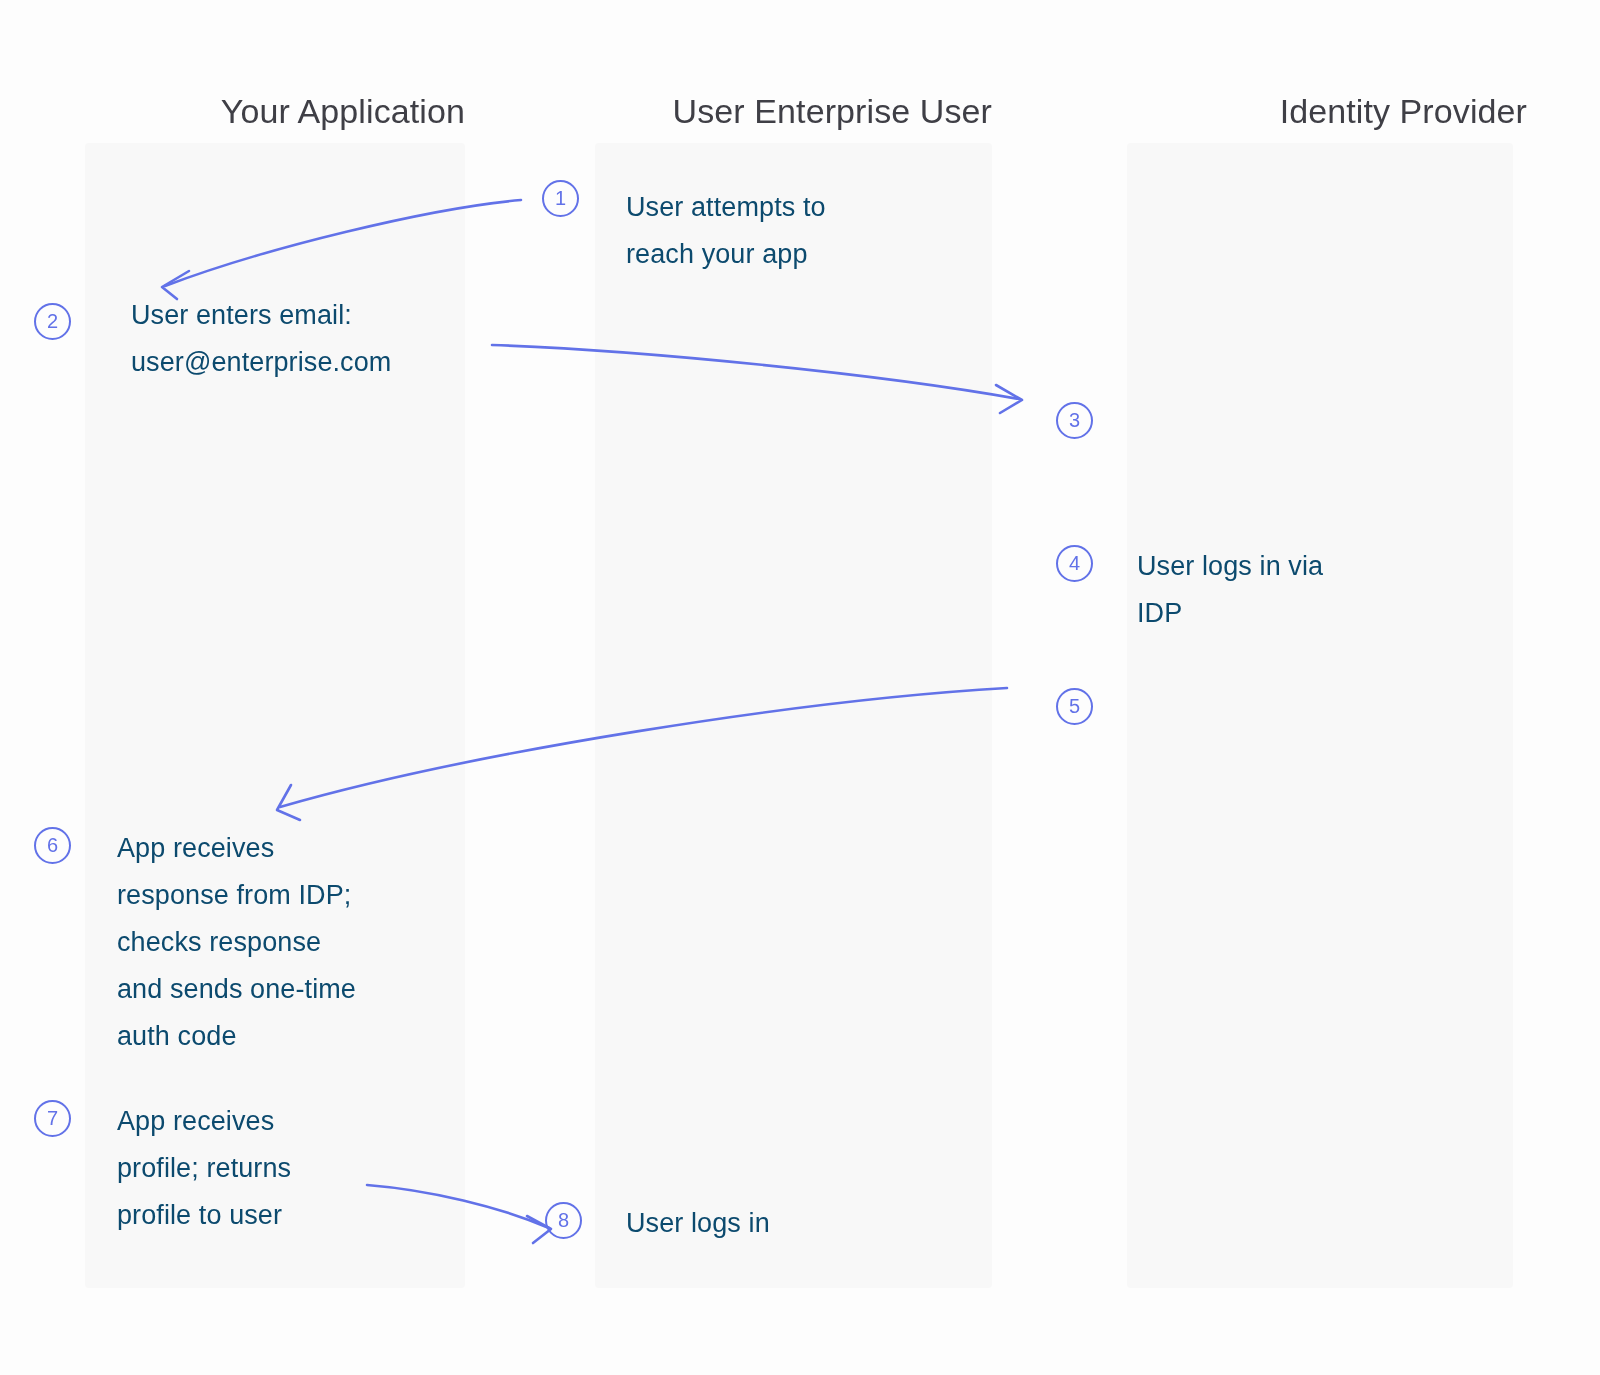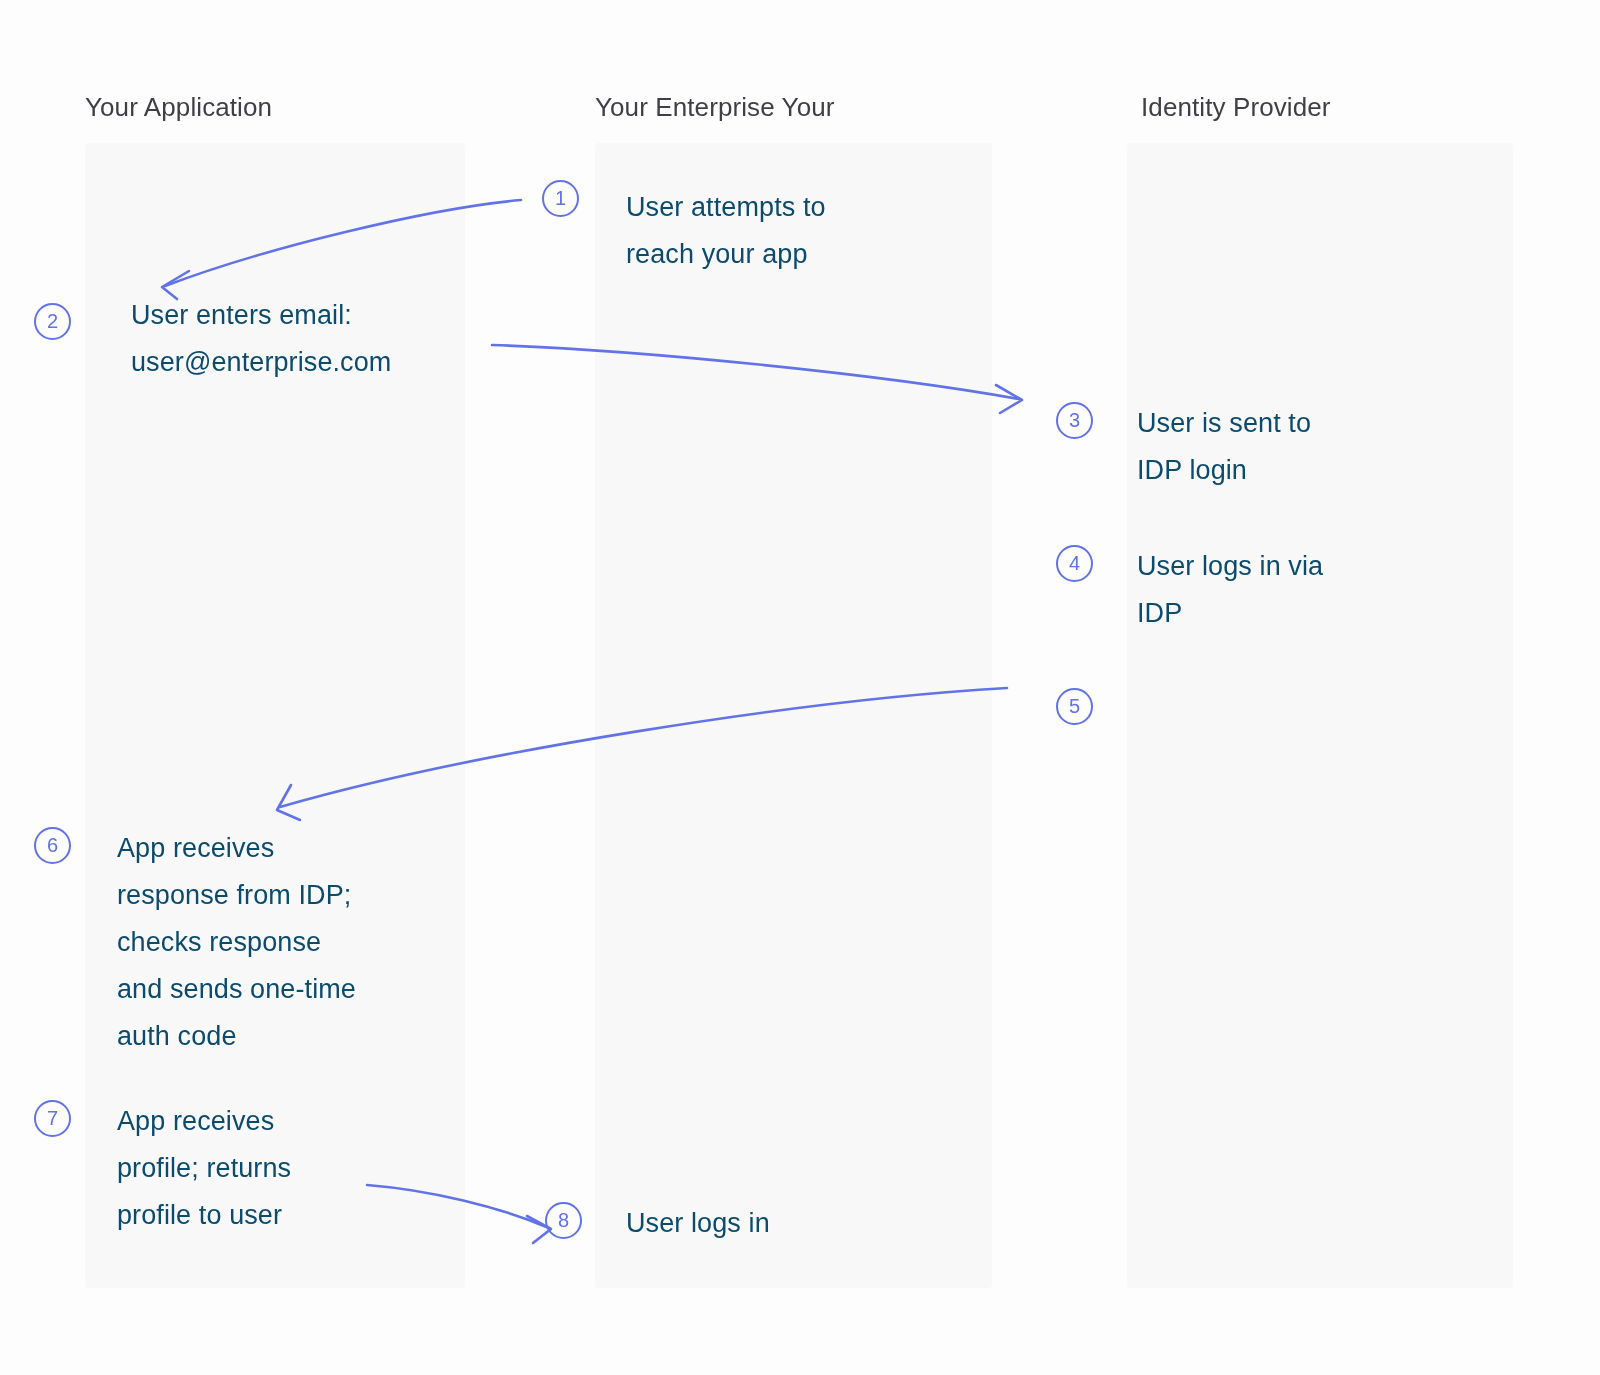--- a/index.html
+++ b/index.html
@@ -7,22 +7,22 @@
     width:1600px;height:1375px;
     background:#fdfdfd;
     font-family:"Liberation Sans","DejaVu Sans",sans-serif;
     overflow:hidden;
     position:relative;
   }
   #stage{position:absolute;left:0;top:0;width:1600px;height:1375px;}
 
   .col-header{
     position:absolute;
-    text-align:left;
-    font-size:26px;
+    text-align:right;
+    font-size:34px;
     color:#3f3f46;
     font-weight:400;
     letter-spacing:0.1px;
     white-space:nowrap;
   }
   .col-band{
     position:absolute;
     background:#f8f8f8;
     border-radius:4px;
   }
@@ -66,21 +66,21 @@
 </head>
 <body>
 
 <div id="stage">
 
   <div class="col-band" style="left:85px;top:143px;width:380px;height:1145px;"></div>
   <div class="col-band" style="left:595px;top:143px;width:397px;height:1145px;"></div>
   <div class="col-band" style="left:1127px;top:143px;width:386px;height:1145px;"></div>
 
   <div class="col-header" style="left:85px;top:92px;width:380px;">Your Application</div>
-  <div class="col-header" style="left:595px;top:92px;width:397px;">Your Enterprise Your</div>
+  <div class="col-header" style="left:595px;top:92px;width:397px;">User Enterprise User</div>
   <div class="col-header" style="left:1141px;top:92px;width:386px;">Identity Provider</div>
 
   <svg class="arrows" viewBox="0 0 1600 1375" xmlns="http://www.w3.org/2000/svg">
 
     <g>
       <path class="arrowpath" d="M 521,200 C 430,208 265,248 165,286"></path>
       <path class="arrowpath" d="M 189,271 L 162,287 L 177,299"></path>
     </g>
 
     <g>
@@ -101,22 +101,20 @@
 
   <div class="badge" style="left:542px;top:180px;">1</div>
   <div class="step-text" style="left:626px;top:184px;width:340px;">User attempts to
 reach your app</div>
 
   <div class="badge" style="left:34px;top:303px;">2</div>
   <div class="step-text" style="left:117px;top:292px;width:360px;margin-left:14px;">User enters email:
 user@enterprise.com</div>
 
   <div class="badge" style="left:1056px;top:402px;">3</div>
-  <div class="step-text" style="left:1137px;top:400px;width:340px;">User is sent to
-IDP login</div>
 
   <div class="badge" style="left:1056px;top:545px;">4</div>
   <div class="step-text" style="left:1137px;top:543px;width:340px;">User logs in via
 IDP</div>
 
   <div class="badge" style="left:1056px;top:688px;">5</div>
 
   <div class="badge" style="left:34px;top:827px;">6</div>
   <div class="step-text" style="left:117px;top:825px;width:350px;">App receives
 response from IDP;

